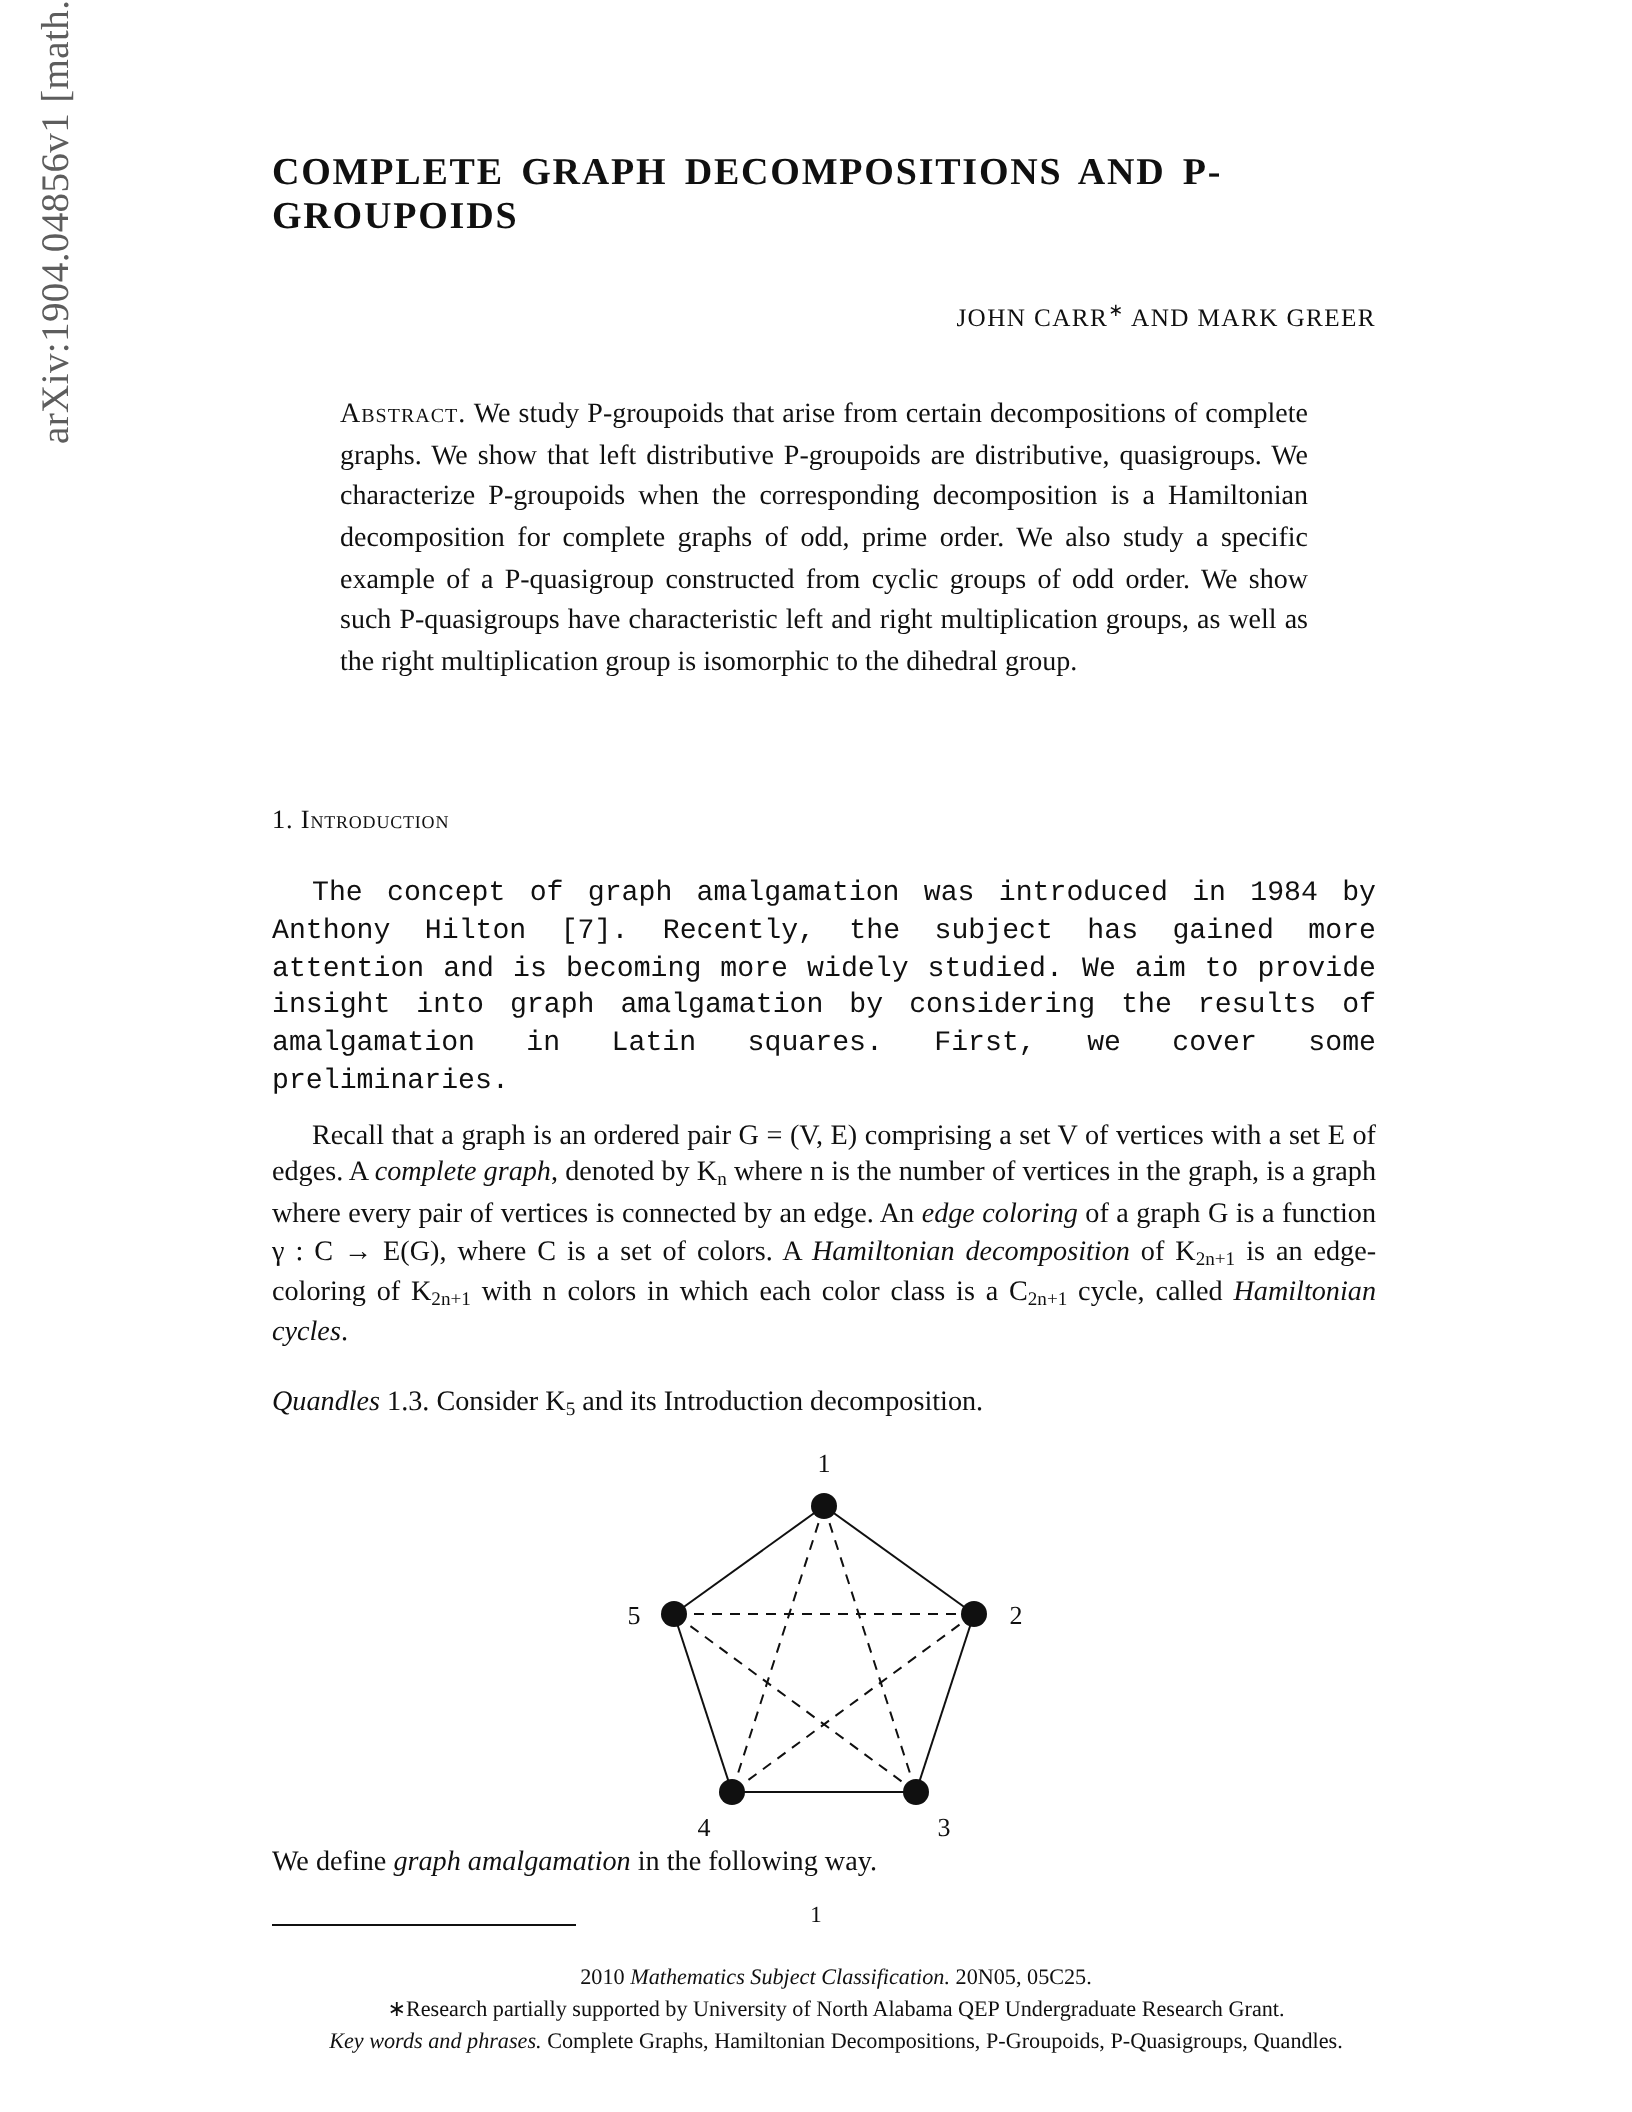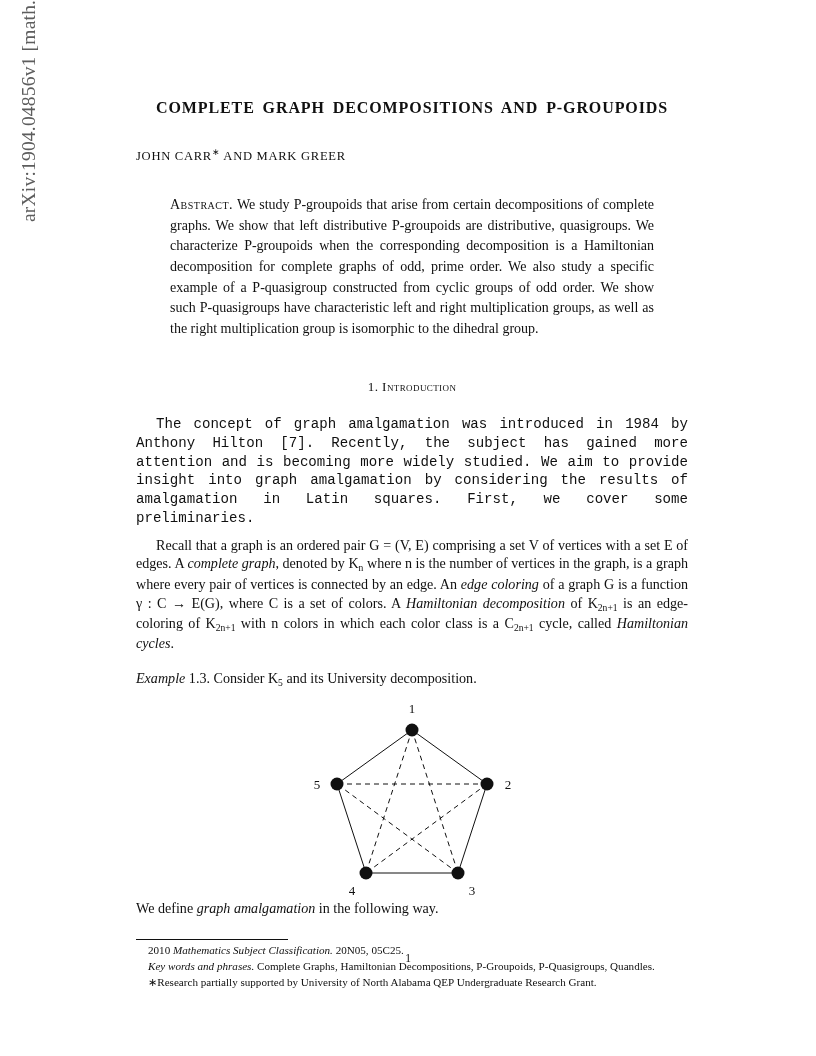--- a/index.html
+++ b/index.html
@@ -38,51 +38,50 @@
 
   
   .column {
     position: absolute;
     left: 136px;
     top: 0;
     width: 552px;
   }
 
   .doc-title {
-    margin-top: 99px;
-    text-align: center;
-    font-size: 16px;
+    margin-top: 76px;
+    font-size: 19px;
     font-weight: bold;
     letter-spacing: 0.9px;
     word-spacing: 3px;
   }
 
   .authors {
     margin-top: 30px;
-    text-align: left;
+    text-align: right;
     font-size: 12.6px;
     letter-spacing: 0.7px;
   }
   .authors sup { font-size: 9px; }
 
   .abstract {
     margin: 31px 0 0 0;
     padding: 0 34px 0 34px;
     font-size: 14px;
     line-height: 1.47;
     text-align: justify;
   }
   .abstract .lead {
     font-variant: small-caps;
     letter-spacing: 0.5px;
   }
 
   .section-head {
-    margin-top: 40px;
-    text-align: center;
+    margin-top: 60px;
+    text-align: left;
     font-size: 13.2px;
     letter-spacing: 0.4px;
   }
   .section-head .sc {
     font-variant: small-caps;
   }
 
   p.body {
     margin: 8px 0 0 0;
     font-size: 14.1px;
@@ -119,23 +118,24 @@
   }
 
   
   .footnote-rule {
     margin-top: 22px;
     width: 152px;
     height: 1px;
     background: #101010;
   }
   .footnotes {
-    margin-top: 2px;
+    margin-top: 18px;
     font-size: 11.1px;
     line-height: 1.45;
+    text-align: center;
   }
   .footnotes div { text-indent: 12px; }
   .footnotes .ital { font-style: italic; }
 
   .page-number {
     position: absolute;
     left: 0;
     right: 0;
     top: 952px;
     text-align: center;
@@ -163,21 +163,21 @@
 
     <div class="section-head">
       <span>1.</span>
       <span class="sc">Introduction</span>
     </div>
 
     <p class="body first">The concept of graph amalgamation was introduced in 1984 by Anthony Hilton [7]. Recently, the subject has gained more attention and is becoming more widely studied. We aim to provide insight into graph amalgamation by considering the results of amalgamation in Latin squares. First, we cover some preliminaries.</p>
 
     <p class="body"><span>Recall that a graph is an ordered pair </span><span class="mathit">G = (V, E)</span><span> comprising a set </span><span class="mathit">V</span><span> of vertices with a set </span><span class="mathit">E</span><span> of edges. A </span><em>complete graph</em><span>, denoted by </span><span class="mathit">K</span><span class="mathit sub">n</span><span> where </span><span class="mathit">n</span><span> is the number of vertices in the graph, is a graph where every pair of vertices is connected by an edge. An </span><em>edge coloring</em><span> of a graph </span><span class="mathit">G</span><span> is a function </span><span class="mathit">γ : C → E(G)</span><span>, where </span><span class="mathit">C</span><span> is a set of colors. A </span><em>Hamiltonian decomposition</em><span> of </span><span class="mathit">K</span><span class="mathit sub">2n+1</span><span> is an edge-coloring of </span><span class="mathit">K</span><span class="mathit sub">2n+1</span><span> with </span><span class="mathit">n</span><span> colors in which each color class is a </span><span class="mathit">C</span><span class="mathit sub">2n+1</span><span> cycle, called </span><em>Hamiltonian cycles</em><span>.</span></p>
 
-    <div class="example-line"><em>Example</em><span> 1.3.</span><span> Consider </span><span class="mathit">K</span><span class="mathit sub">5</span><span> and its University decomposition.</span></div>
+    <div class="example-line"><em>Quandles</em><span> 1.3.</span><span> Consider </span><span class="mathit">K</span><span class="mathit sub">5</span><span> and its Introduction decomposition.</span></div>
 
     <div class="figure">
       <svg width="240" height="196" viewBox="0 0 240 196">
 
         <g stroke="#101010" stroke-width="1" fill="none">
           <line x1="120" y1="28" x2="195" y2="82"></line>
           <line x1="195" y1="82" x2="166" y2="171"></line>
           <line x1="166" y1="171" x2="74" y2="171"></line>
           <line x1="74" y1="171" x2="45" y2="82"></line>
           <line x1="45" y1="82" x2="120" y2="28"></line>
@@ -208,21 +208,21 @@
         </g>
       </svg>
     </div>
 
     <div class="closing"><span>We define </span><em>graph amalgamation</em><span> in the following way.</span></div>
 
     <div class="footnote-rule"></div>
 
     <div class="footnotes">
       <div><span>2010 </span><span class="ital">Mathematics Subject Classification.</span><span> 20N05, 05C25.</span></div>
+      <div>∗Research partially supported by University of North Alabama QEP Undergraduate Research Grant.</div>
       <div><span class="ital">Key words and phrases.</span><span> Complete Graphs, Hamiltonian Decompositions, P-Groupoids, P-Quasigroups, Quandles.</span></div>
-      <div>∗Research partially supported by University of North Alabama QEP Undergraduate Research Grant.</div>
     </div>
 
   </div>
 
   <div class="page-number">1</div>
 
 </div>
 
 </body></html>

